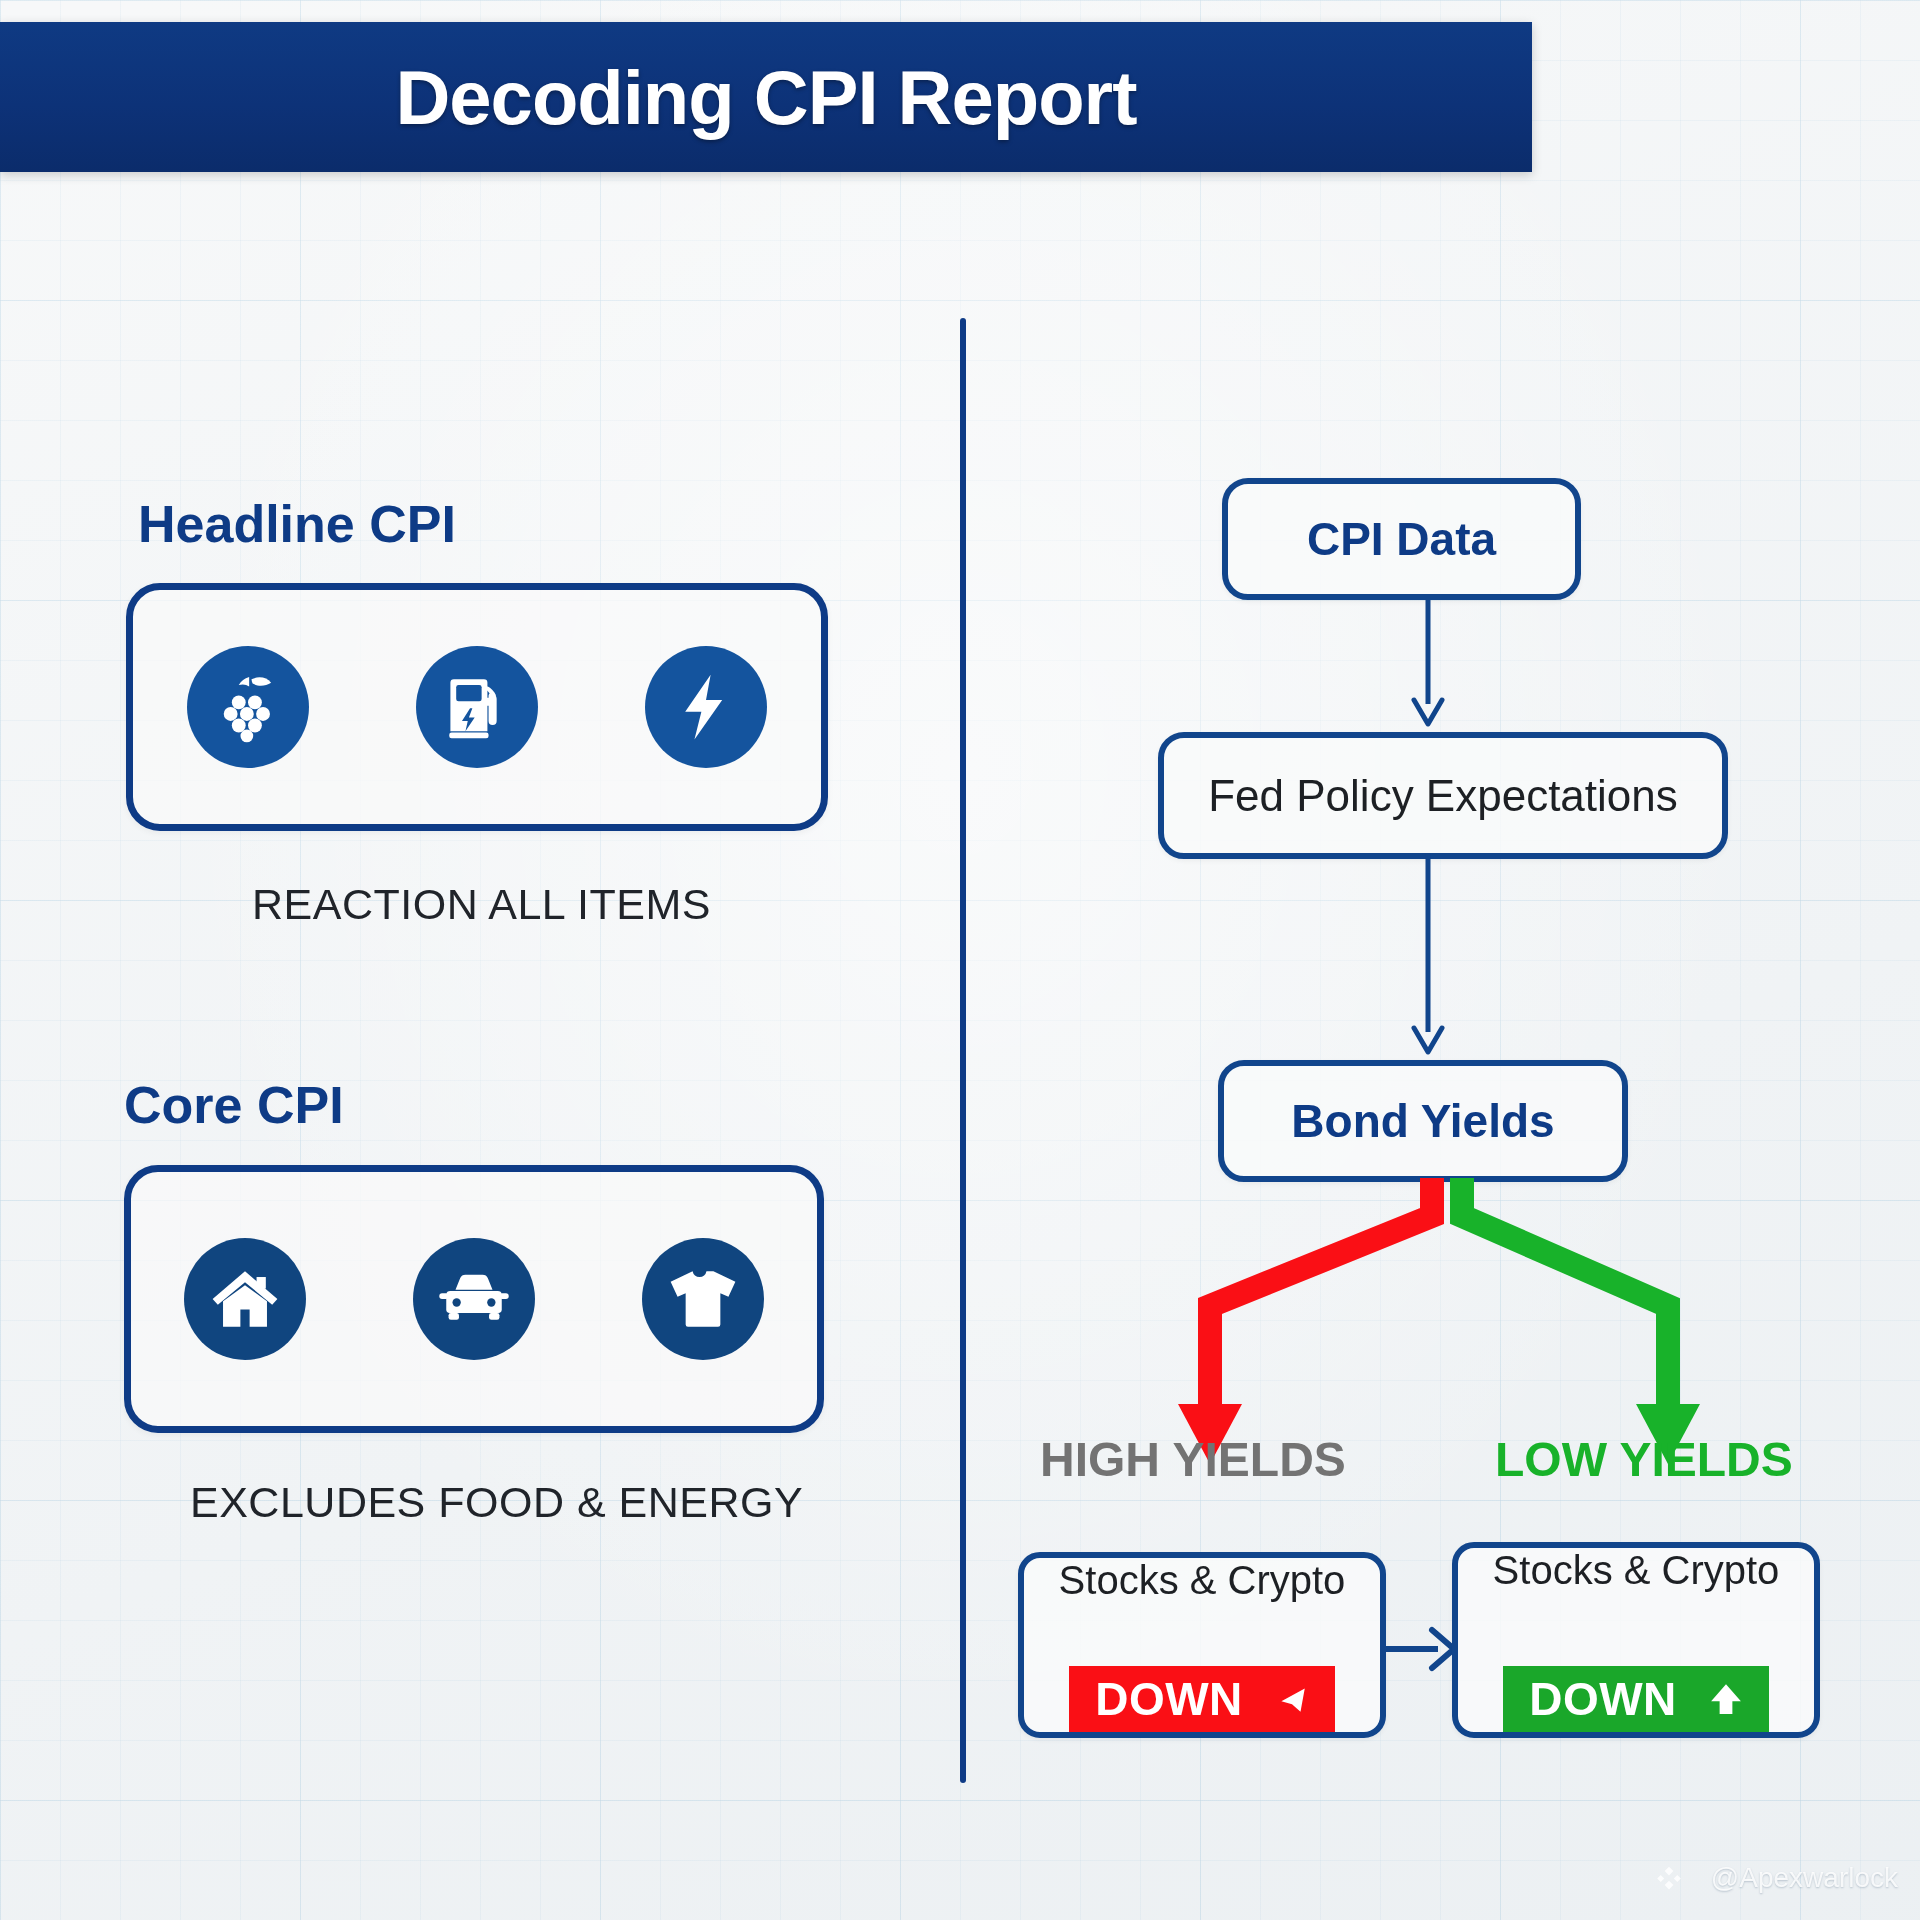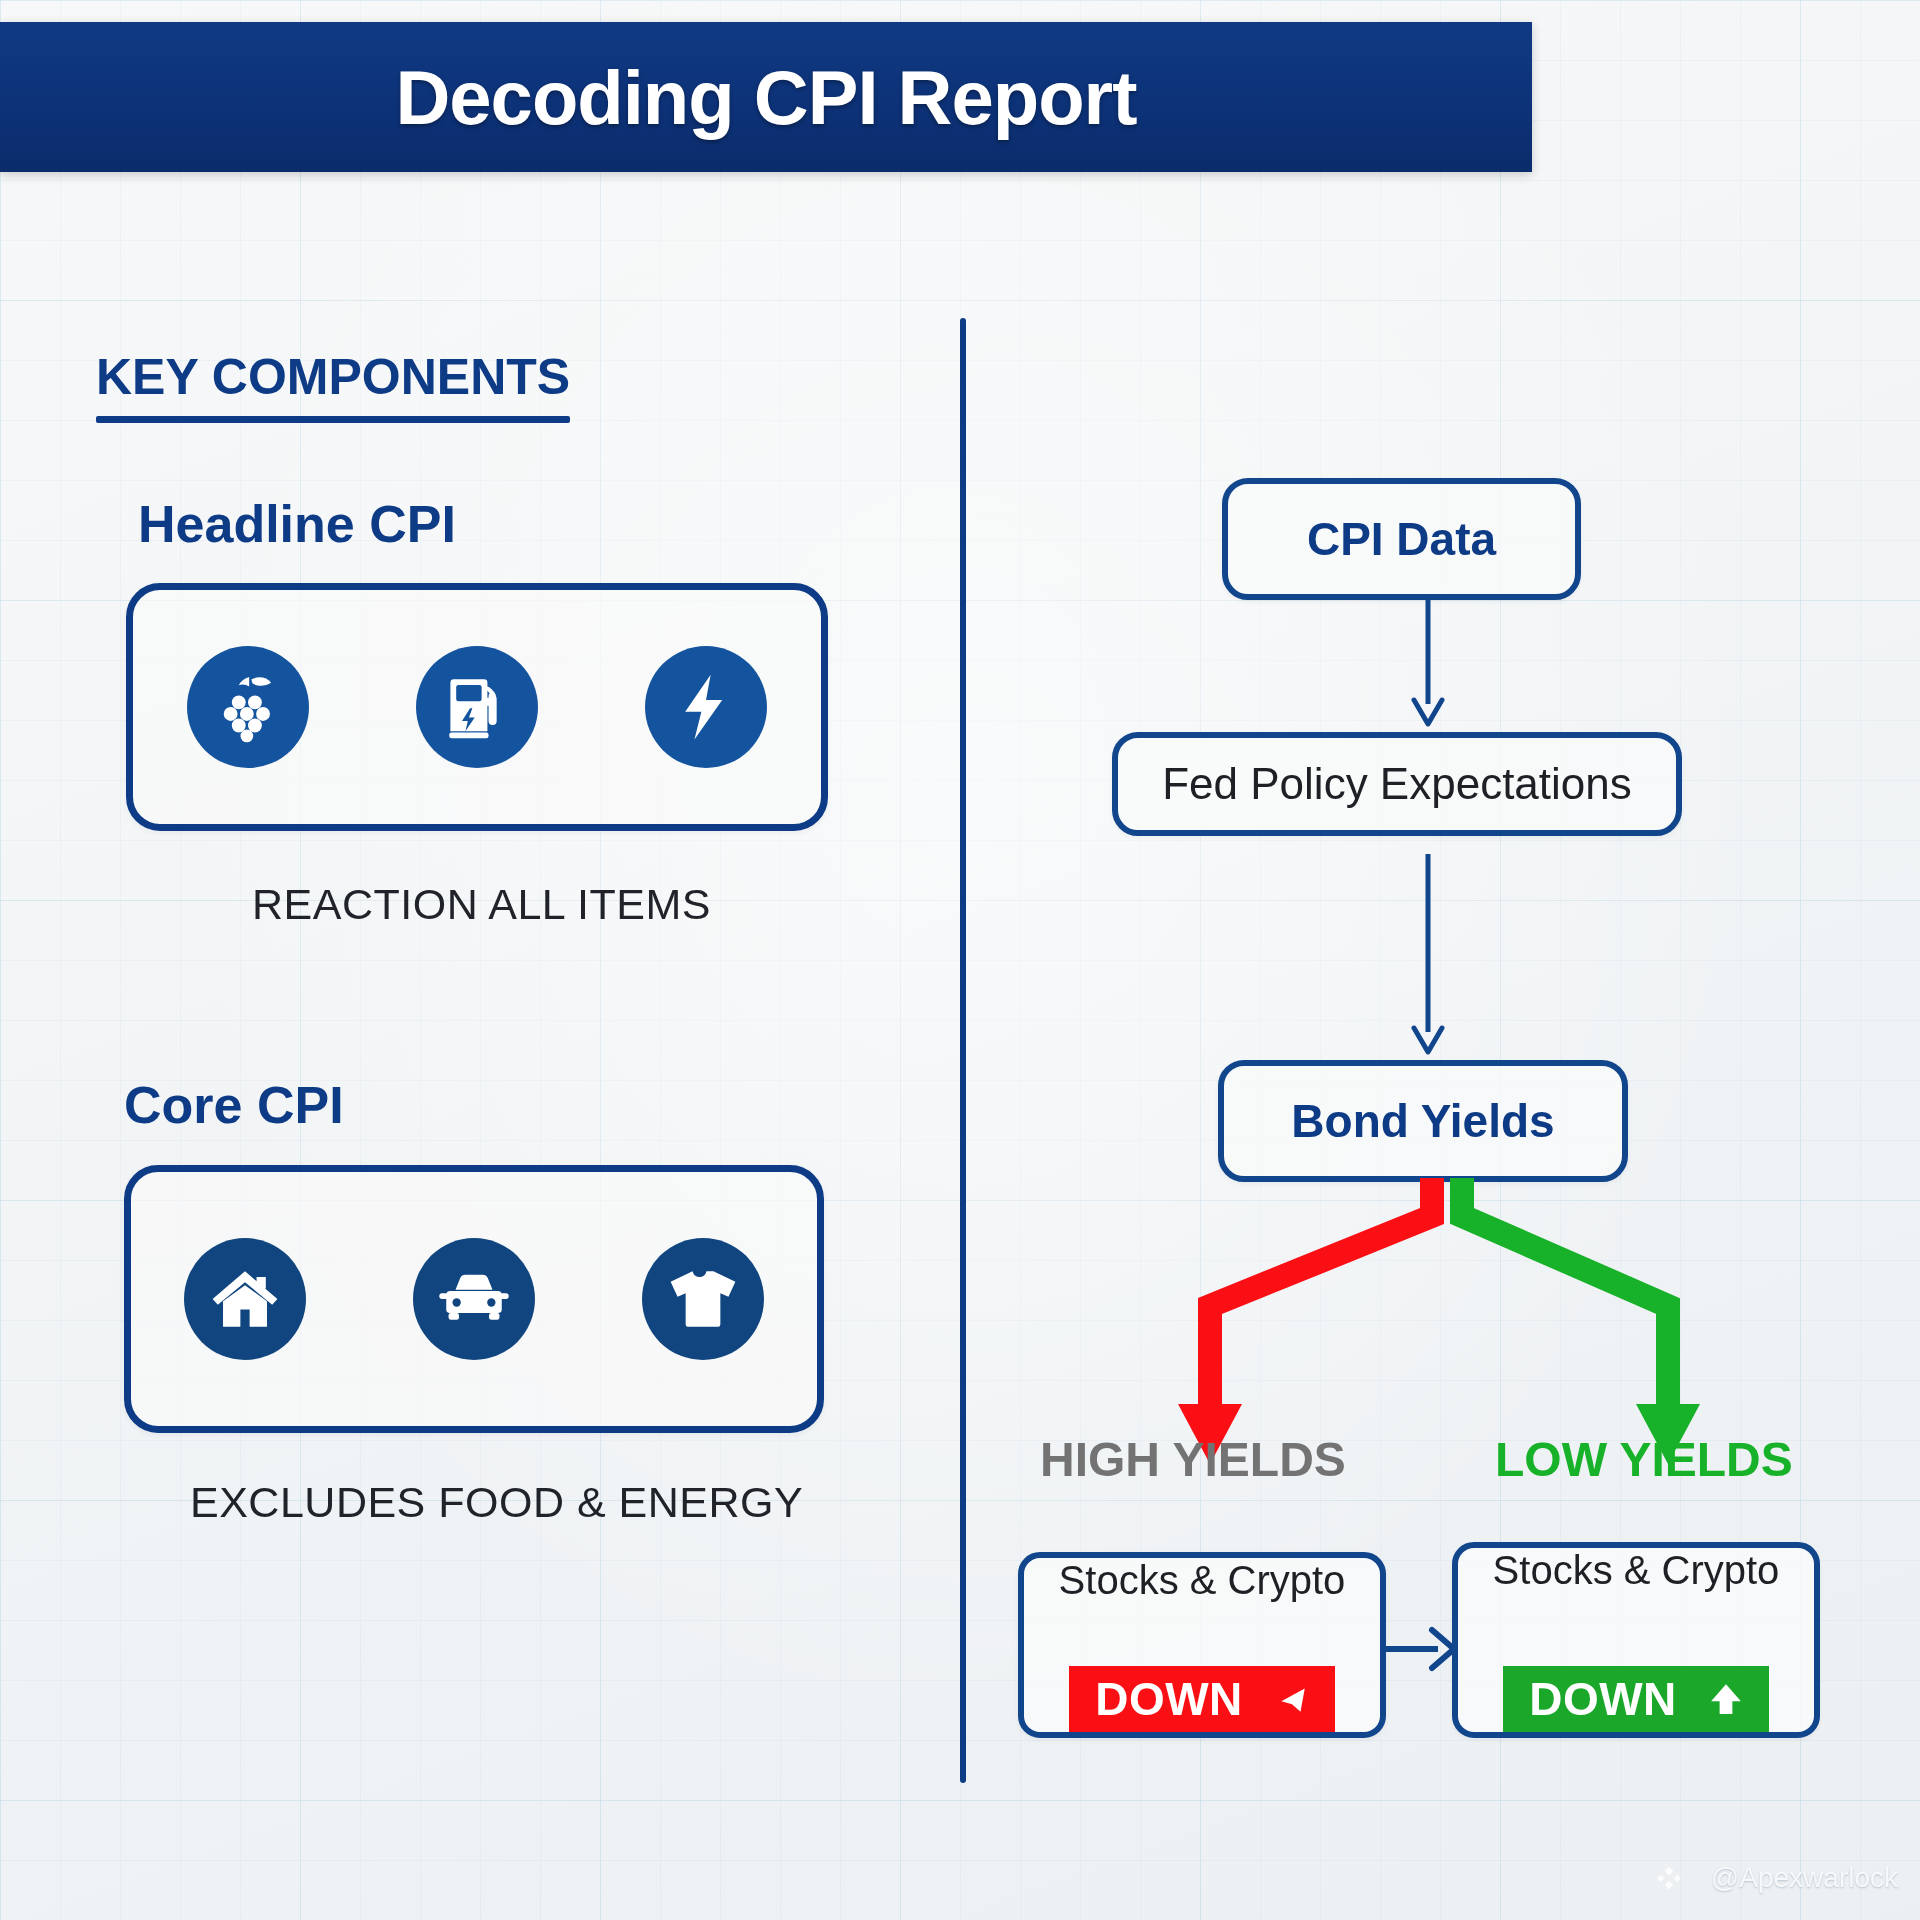--- a/index.html
+++ b/index.html
@@ -119,21 +119,21 @@
     border:6px solid #11458c;
     border-radius:26px;
     background:rgba(249,250,250,0.82);
     display:flex; align-items:center; justify-content:center;
     box-shadow:0 2px 5px rgba(0,0,0,0.05);
   }
   .flow-box.bold-label{ color:#0e3b86; font-size:46px; font-weight:bold; }
   .flow-box.plain-label{ color:#1d2024; font-size:44px; font-weight:normal; }
 
   #box-cpi-data { left:1222px; top:478px;  width:359px; height:122px; }
-  #box-fed      { left:1112px; top:732px;  width:570px; height:104px; }
+  #box-fed      { left:1158px; top:732px;  width:570px; height:127px; }
   #box-bond     { left:1218px; top:1060px; width:410px; height:122px; }
 
   
   .v-arrow{ position:absolute; }
   #arrow1{ left:1403px; top:600px;  width:50px; height:132px; }
   #arrow2{ left:1403px; top:854px;  width:50px; height:206px; }
 
   
   #branch{ position:absolute; left:1020px; top:1176px; width:740px; height:300px; }
 
@@ -185,21 +185,20 @@
 
 <div id="paper"></div>
 
 <div id="header">
   <h1>Decoding CPI Report</h1>
 </div>
 
 <div id="divider"></div>
 
 <div class="col-title" id="kc-title">
-  <span>KEY COMPONENTS</span>
   <span class="rule"></span>
 </div>
 
 <div class="sub-title" id="headline-title">Headline CPI</div>
 
 <div class="icon-card" id="headline-card">
   <span class="circ">
     <svg viewBox="0 0 64 64" fill="#ffffff" aria-hidden="true">
       <path d="M33 6c-4 1-7 3.5-9 7 3.2-1 6.5-.6 9 1.2V6z"></path>
       <path d="M35 8c6-3 13-2 17 3-5 3-11 3.5-16 .6-.6-1.3-.9-2.6-1-3.6z"></path>

